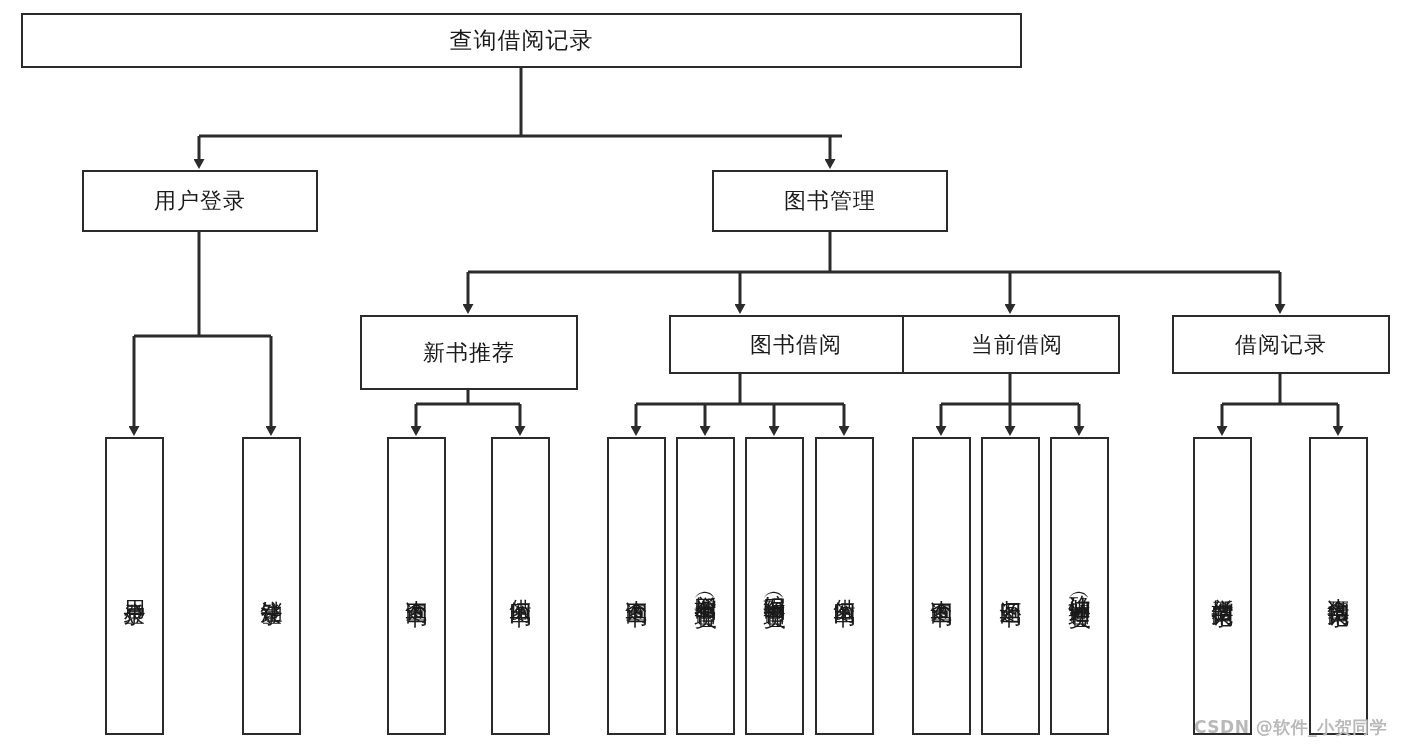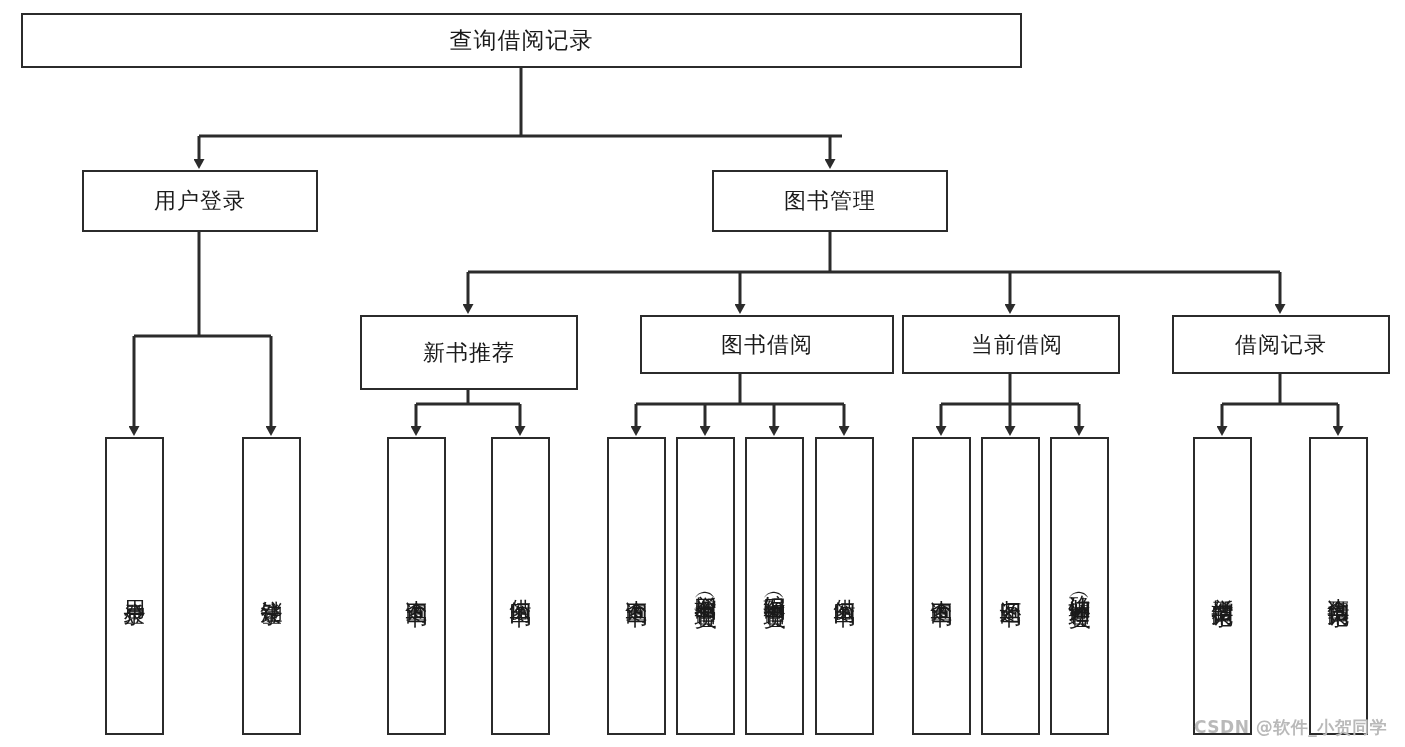--- a/index.html
+++ b/index.html
@@ -137,21 +137,21 @@
   </div>
 
   <div class="node horiz" style="left:712px; top:170px; width:236px; height:62px;">
     <span class="label">图书管理</span>
   </div>
 
   <div class="node horiz" style="left:360px; top:315px; width:218px; height:75px;">
     <span class="label">新书推荐</span>
   </div>
 
-  <div class="node horiz" style="left:640px; top:315px; width:254px; height:59px;">
+  <div class="node horiz" style="left:669px; top:315px; width:254px; height:59px;">
     <span class="label">图书借阅</span>
   </div>
 
   <div class="node horiz" style="left:902px; top:315px; width:218px; height:59px;padding-left:12px;">
     <span class="label">当前借阅</span>
   </div>
 
   <div class="node horiz" style="left:1172px; top:315px; width:218px; height:59px;">
     <span class="label">借阅记录</span>
   </div>

